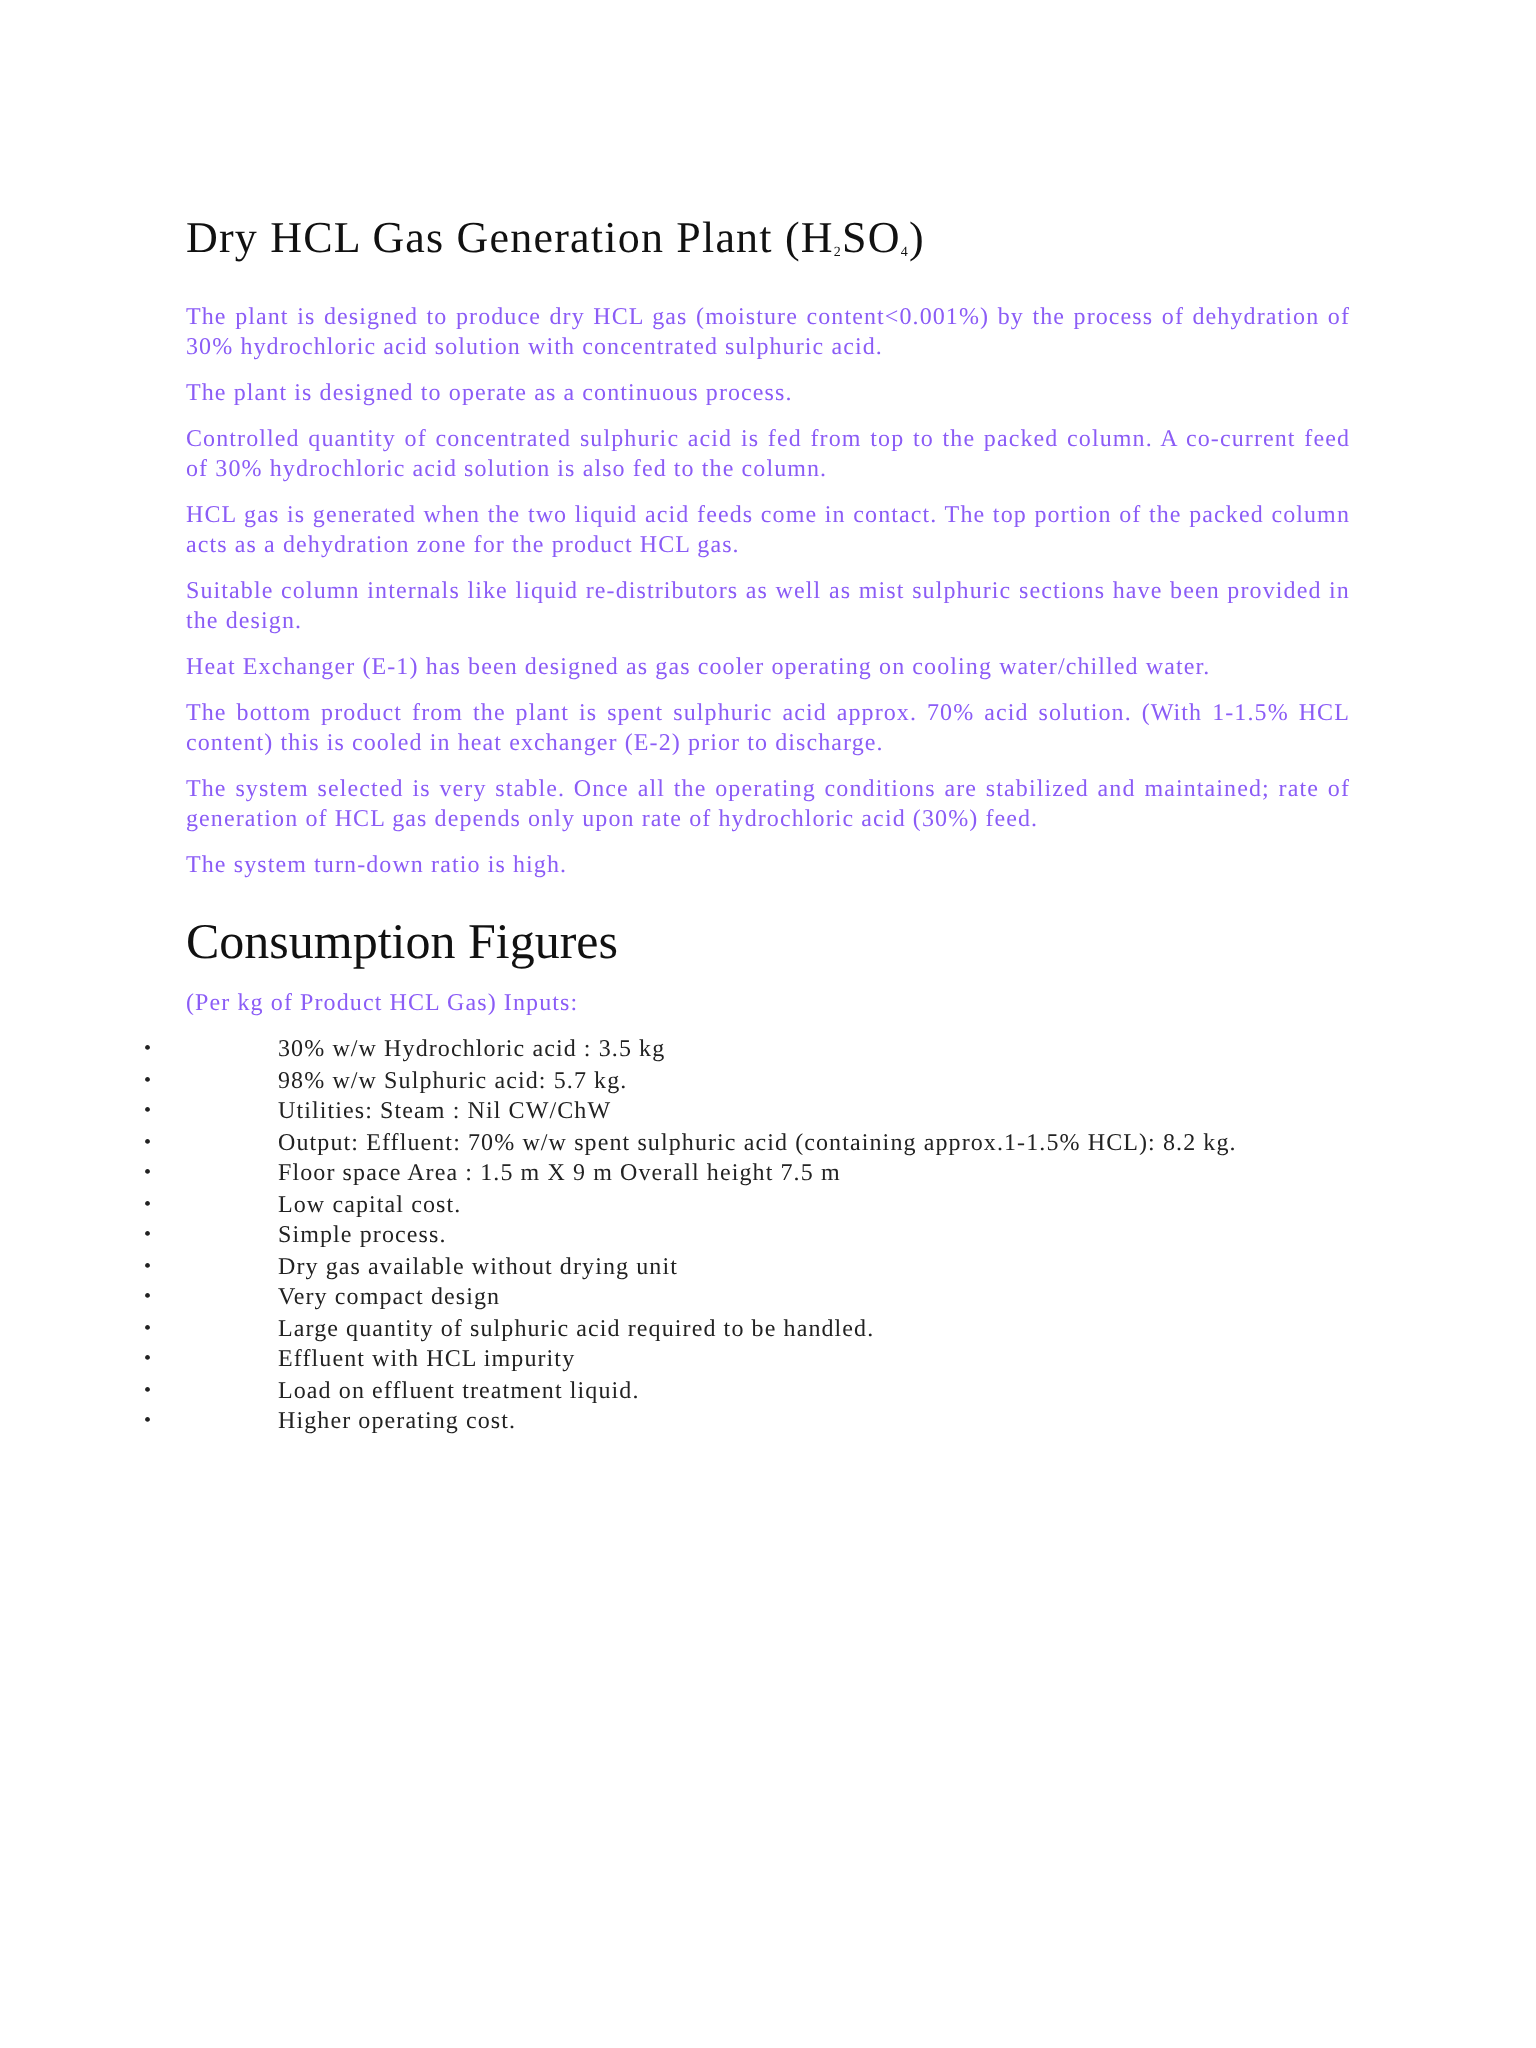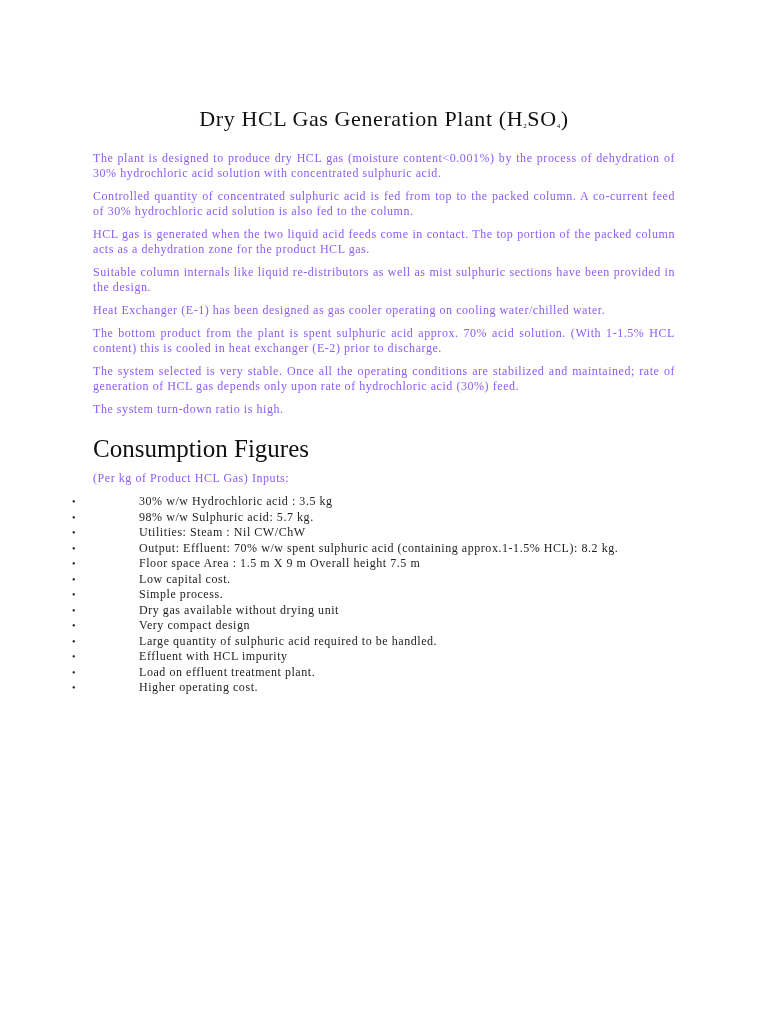--- a/index.html
+++ b/index.html
@@ -22,21 +22,20 @@
     width: 582px;
   }
   h1.title {
     font-family: "Liberation Serif", "DejaVu Serif", serif;
     font-weight: normal;
     font-size: 22px;
     letter-spacing: 0.6px;
     margin: 0 0 10px 0;
     line-height: 30px;
     color: #111;
-    text-align: center;
   }
   h1.title sub {
     font-size: 7px;
     vertical-align: -2px;
   }
   p.para {
     font-size: 12px;
     line-height: 15px;
     letter-spacing: 0.55px;
     text-align: justify;
@@ -74,20 +73,21 @@
   }
   .intro { margin-bottom: 6px; }
 </style>
 </head>
 <body>
 
 <div class="page">
   <h1 class="title"><span>Dry HCL Gas Generation Plant (H</span><sub>2</sub><span>SO</span><sub>4</sub><span>)</span></h1>
 
   <p class="para">The plant is designed to produce dry HCL gas (moisture content&lt;0.001%) by the process of dehydration of 30% hydrochloric acid solution with concentrated sulphuric acid.</p>
+  <p class="para">The plant is designed to operate as a continuous process.</p>
   <p class="para">Controlled quantity of concentrated sulphuric acid is fed from top to the packed column. A co-current feed of 30% hydrochloric acid solution is also fed to the column.</p>
   <p class="para">HCL gas is generated when the two liquid acid feeds come in contact. The top portion of the packed column acts as a dehydration zone for the product HCL gas.</p>
   <p class="para">Suitable column internals like liquid re-distributors as well as mist sulphuric sections have been provided in the design.</p>
   <p class="para">Heat Exchanger (E-1) has been designed as gas cooler operating on cooling water/chilled water.</p>
   <p class="para">The bottom product from the plant is spent sulphuric acid approx. 70% acid solution. (With 1-1.5% HCL content) this is cooled in heat exchanger (E-2) prior to discharge.</p>
   <p class="para">The system selected is very stable. Once all the operating conditions are stabilized and maintained; rate of generation of HCL gas depends only upon rate of hydrochloric acid (30%) feed.</p>
   <p class="para">The system turn-down ratio is high.</p>
 
   <h2 class="section">Consumption Figures</h2>
   <p class="para intro">(Per kg of Product HCL Gas) Inputs:</p>
@@ -99,16 +99,16 @@
     <li><span class="dot">•</span><span>Floor space Area : 1.5 m X 9 m Overall height 7.5 m</span></li>
   </ul>
 
   <ul class="bullets">
     <li><span class="dot">•</span><span>Low capital cost.</span></li>
     <li><span class="dot">•</span><span>Simple process.</span></li>
     <li><span class="dot">•</span><span>Dry gas available without drying unit</span></li>
     <li><span class="dot">•</span><span>Very compact design</span></li>
     <li><span class="dot">•</span><span>Large quantity of sulphuric acid required to be handled.</span></li>
     <li><span class="dot">•</span><span>Effluent with HCL impurity</span></li>
-    <li><span class="dot">•</span><span>Load on effluent treatment plant.</span></li>
+    <li><span class="dot">•</span><span>Load on effluent treatment liquid.</span></li>
     <li><span class="dot">•</span><span>Higher operating cost.</span></li>
   </ul>
 </div>
 
 </body></html>

